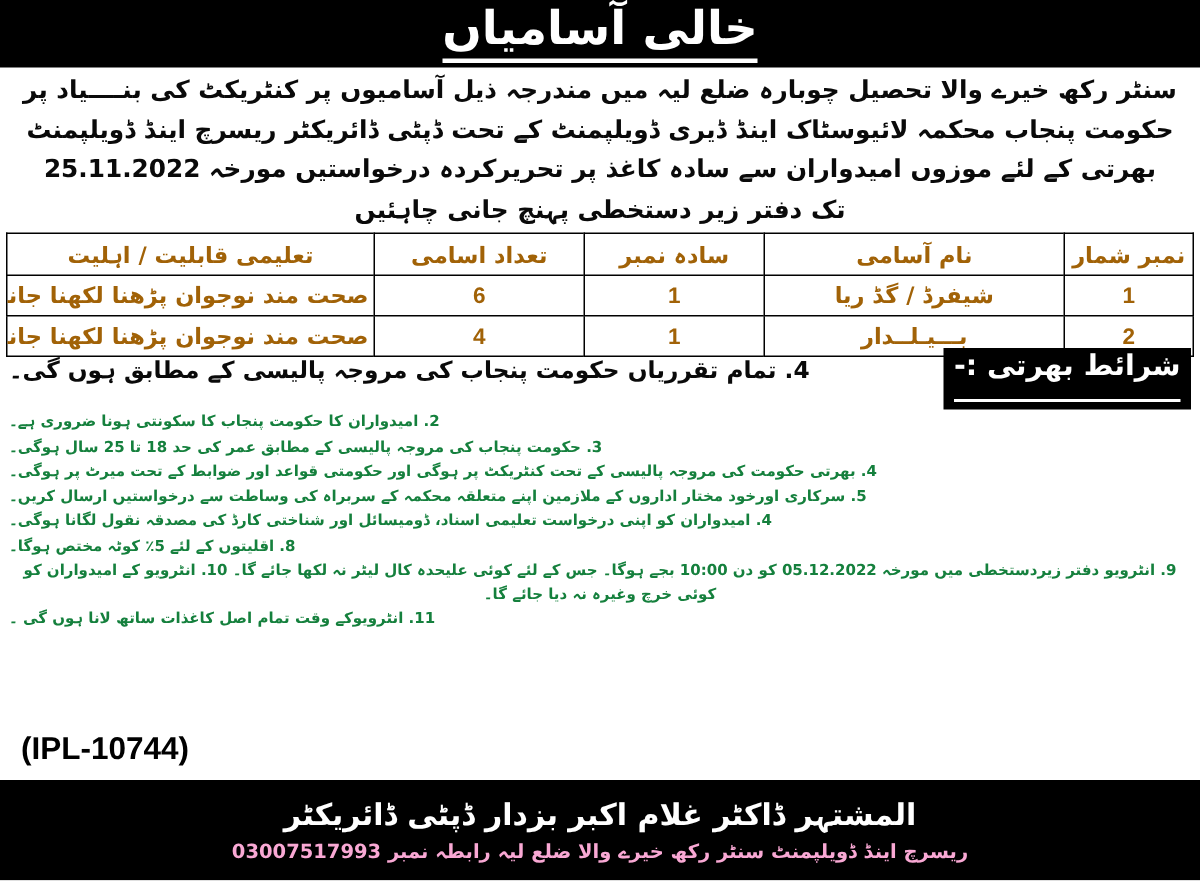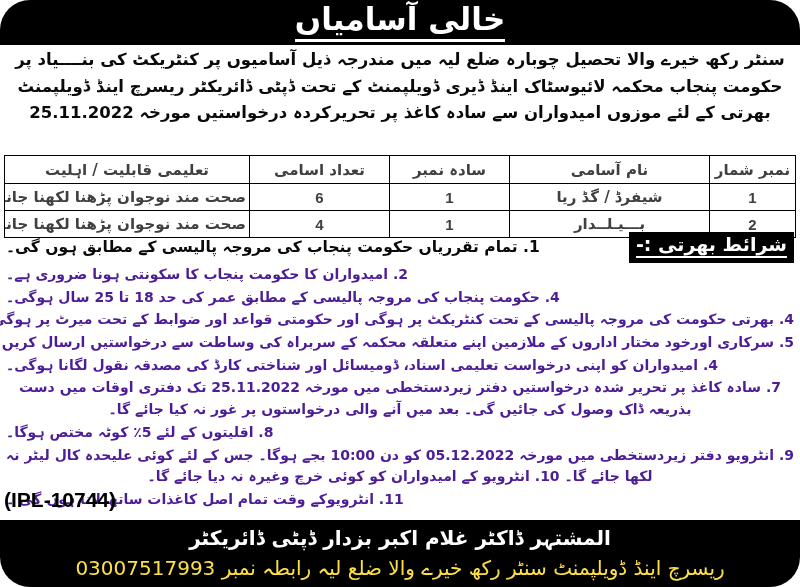--- a/index.html
+++ b/index.html
@@ -10,21 +10,20 @@
   body {
     font-family: "DejaVu Sans", "Liberation Sans", sans-serif;
   }
   #ad {
     position: relative;
     width: 800px;
     height: 587px;
     background: #ffffff;
     overflow: hidden;
     box-sizing: border-box;
-    border-radius: 30px;
   }
 
   
   .title-band {
     position: absolute;
     left: 0;
     top: 0;
     width: 800px;
     height: 45px;
     background: #000000;
@@ -72,21 +71,21 @@
   table.jobs {
     width: 100%;
     border-collapse: collapse;
     table-layout: fixed;
     direction: rtl;
   }
   table.jobs th,
   table.jobs td {
     border: 1.6px solid #000000;
     text-align: center;
-    color: #404040;
+    color: #a16207;
     padding: 1px 3px;
     font-weight: bold;
     vertical-align: middle;
     overflow: hidden;
     white-space: nowrap;
   }
   table.jobs th {
     font-size: 15px;
     height: 25px;
   }
@@ -123,57 +122,57 @@
     font-weight: bold;
     line-height: 1;
     padding: 3px 7px 5px 7px;
     white-space: nowrap;
     flex: 0 0 auto;
     direction: rtl;
   }
   .cond-badge span.inner {
     display: inline-block;
     border-bottom: 2.5px solid #ffffff;
-    padding-bottom: 2px;
+    padding-bottom: 12px;
   }
   .cond-first-line {
     flex: 1 1 auto;
     font-size: 15.5px;
     font-weight: bold;
     color: #0a0a0a;
     line-height: 1.5;
     text-align: left;
     padding-top: 4px;
     white-space: nowrap;
     direction: rtl;
   }
   .cond-list {
     margin: 0;
     padding: 0;
     list-style: none;
     direction: rtl;
   }
   .cond-list li {
-    font-size: 14px;
-    font-weight: bold;
-    color: #4c1d95;
+    font-size: 10px;
+    font-weight: bold;
+    color: #15803d;
     line-height: 1.55;
     text-align: left;
     white-space: nowrap;
     margin-top: 1px;
   }
   .cond-list li.wrap2 {
     white-space: normal;
     text-align: center;
   }
 
   
   .refno {
     position: absolute;
-    left: 4px;
+    left: 14px;
     top: 488px;
     font-family: "Liberation Sans", sans-serif;
     font-size: 21px;
     font-weight: bold;
     color: #000000;
     direction: ltr;
     text-align: right;
   }
 
   
@@ -192,41 +191,42 @@
   }
   .footer-line1 {
     color: #ffffff;
     font-size: 20px;
     font-weight: bold;
     line-height: 1.35;
     letter-spacing: 0.3px;
     white-space: nowrap;
   }
   .footer-line2 {
-    color: #fde047;
-    font-size: 20px;
-    font-weight: normal;
+    color: #f9a8d4;
+    font-size: 13px;
+    font-weight: bold;
     line-height: 1.35;
     margin-top: 3px;
     white-space: nowrap;
   }
 </style>
 </head>
 <body>
 
 <div id="ad">
 
   <div class="title-band">
     <div class="title-text">خالی آسامیاں</div>
   </div>
 
   <div class="intro">
     <span class="ln">سنٹر رکھ خیرے والا تحصیل چوبارہ ضلع لیہ میں مندرجہ ذیل آسامیوں پر کنٹریکٹ کی بنــــیاد پر</span>
     <span class="ln">حکومت پنجاب محکمہ لائیوسٹاک اینڈ ڈیری ڈویلپمنٹ کے تحت ڈپٹی ڈائریکٹر ریسرچ اینڈ ڈویلپمنٹ</span>
     <span class="ln">بھرتی کے لئے موزوں امیدواران سے سادہ کاغذ پر تحریرکردہ درخواستیں مورخہ 25.11.2022</span>
+    <span class="ln">تک دفتر زیر دستخطی پہنچ جانی چاہئیں</span>
   </div>
 
   <div class="tbl-wrap">
     <table class="jobs">
       <colgroup>
         <col class="col-sr">
         <col class="col-post">
         <col class="col-scale">
         <col class="col-num">
         <col class="col-qual">
@@ -257,29 +257,28 @@
         </tr>
       </tbody>
     </table>
   </div>
 
   <div class="cond-wrap">
     <div class="cond-head-row">
       <div class="cond-badge">
         <span class="inner">شرائط بھرتی :-</span>
       </div>
-      <div class="cond-first-line">1. تمام تقرریاں حکومت پنجاب کی مروجہ پالیسی کے مطابق ہوں گی۔</div>
+      <div class="cond-first-line">4. تمام تقرریاں حکومت پنجاب کی مروجہ پالیسی کے مطابق ہوں گی۔</div>
     </div>
     <ul class="cond-list">
       <li>2. امیدواران کا حکومت پنجاب کا سکونتی ہونا ضروری ہے۔</li>
-      <li>4. حکومت پنجاب کی مروجہ پالیسی کے مطابق عمر کی حد 18 تا 25 سال ہوگی۔</li>
+      <li>3. حکومت پنجاب کی مروجہ پالیسی کے مطابق عمر کی حد 18 تا 25 سال ہوگی۔</li>
       <li>4. بھرتی حکومت کی مروجہ پالیسی کے تحت کنٹریکٹ پر ہوگی اور حکومتی قواعد اور ضوابط کے تحت میرٹ پر ہوگی۔</li>
       <li>5. سرکاری اورخود مختار اداروں کے ملازمین اپنے متعلقہ محکمہ کے سربراہ کی وساطت سے درخواستیں ارسال کریں۔</li>
       <li>4. امیدواران کو اپنی درخواست تعلیمی اسناد، ڈومیسائل اور شناختی کارڈ کی مصدقہ نقول لگانا ہوگی۔</li>
-      <li class="wrap2">7. سادہ کاغذ پر تحریر شدہ درخواستیں دفتر زیردستخطی میں مورخہ 25.11.2022 تک دفتری اوقات میں دست بذریعہ ڈاک وصول کی جائیں گی۔ بعد میں آنے والی درخواستوں پر غور نہ کیا جائے گا۔</li>
       <li>8. اقلیتوں کے لئے 5٪ کوٹہ مختص ہوگا۔</li>
       <li class="wrap2">9. انٹرویو دفتر زیردستخطی میں مورخہ 05.12.2022 کو دن 10:00 بجے ہوگا۔ جس کے لئے کوئی علیحدہ کال لیٹر نہ لکھا جائے گا۔ 10. انٹرویو کے امیدواران کو کوئی خرچ وغیرہ نہ دیا جائے گا۔</li>
       <li>11. انٹرویوکے وقت تمام اصل کاغذات ساتھ لانا ہوں گی ۔</li>
     </ul>
   </div>
 
   <div class="refno">(IPL-10744)</div>
 
   <div class="footer-band">
     <div class="footer-line1">المشتہر ڈاکٹر غلام اکبر بزدار ڈپٹی ڈائریکٹر</div>

